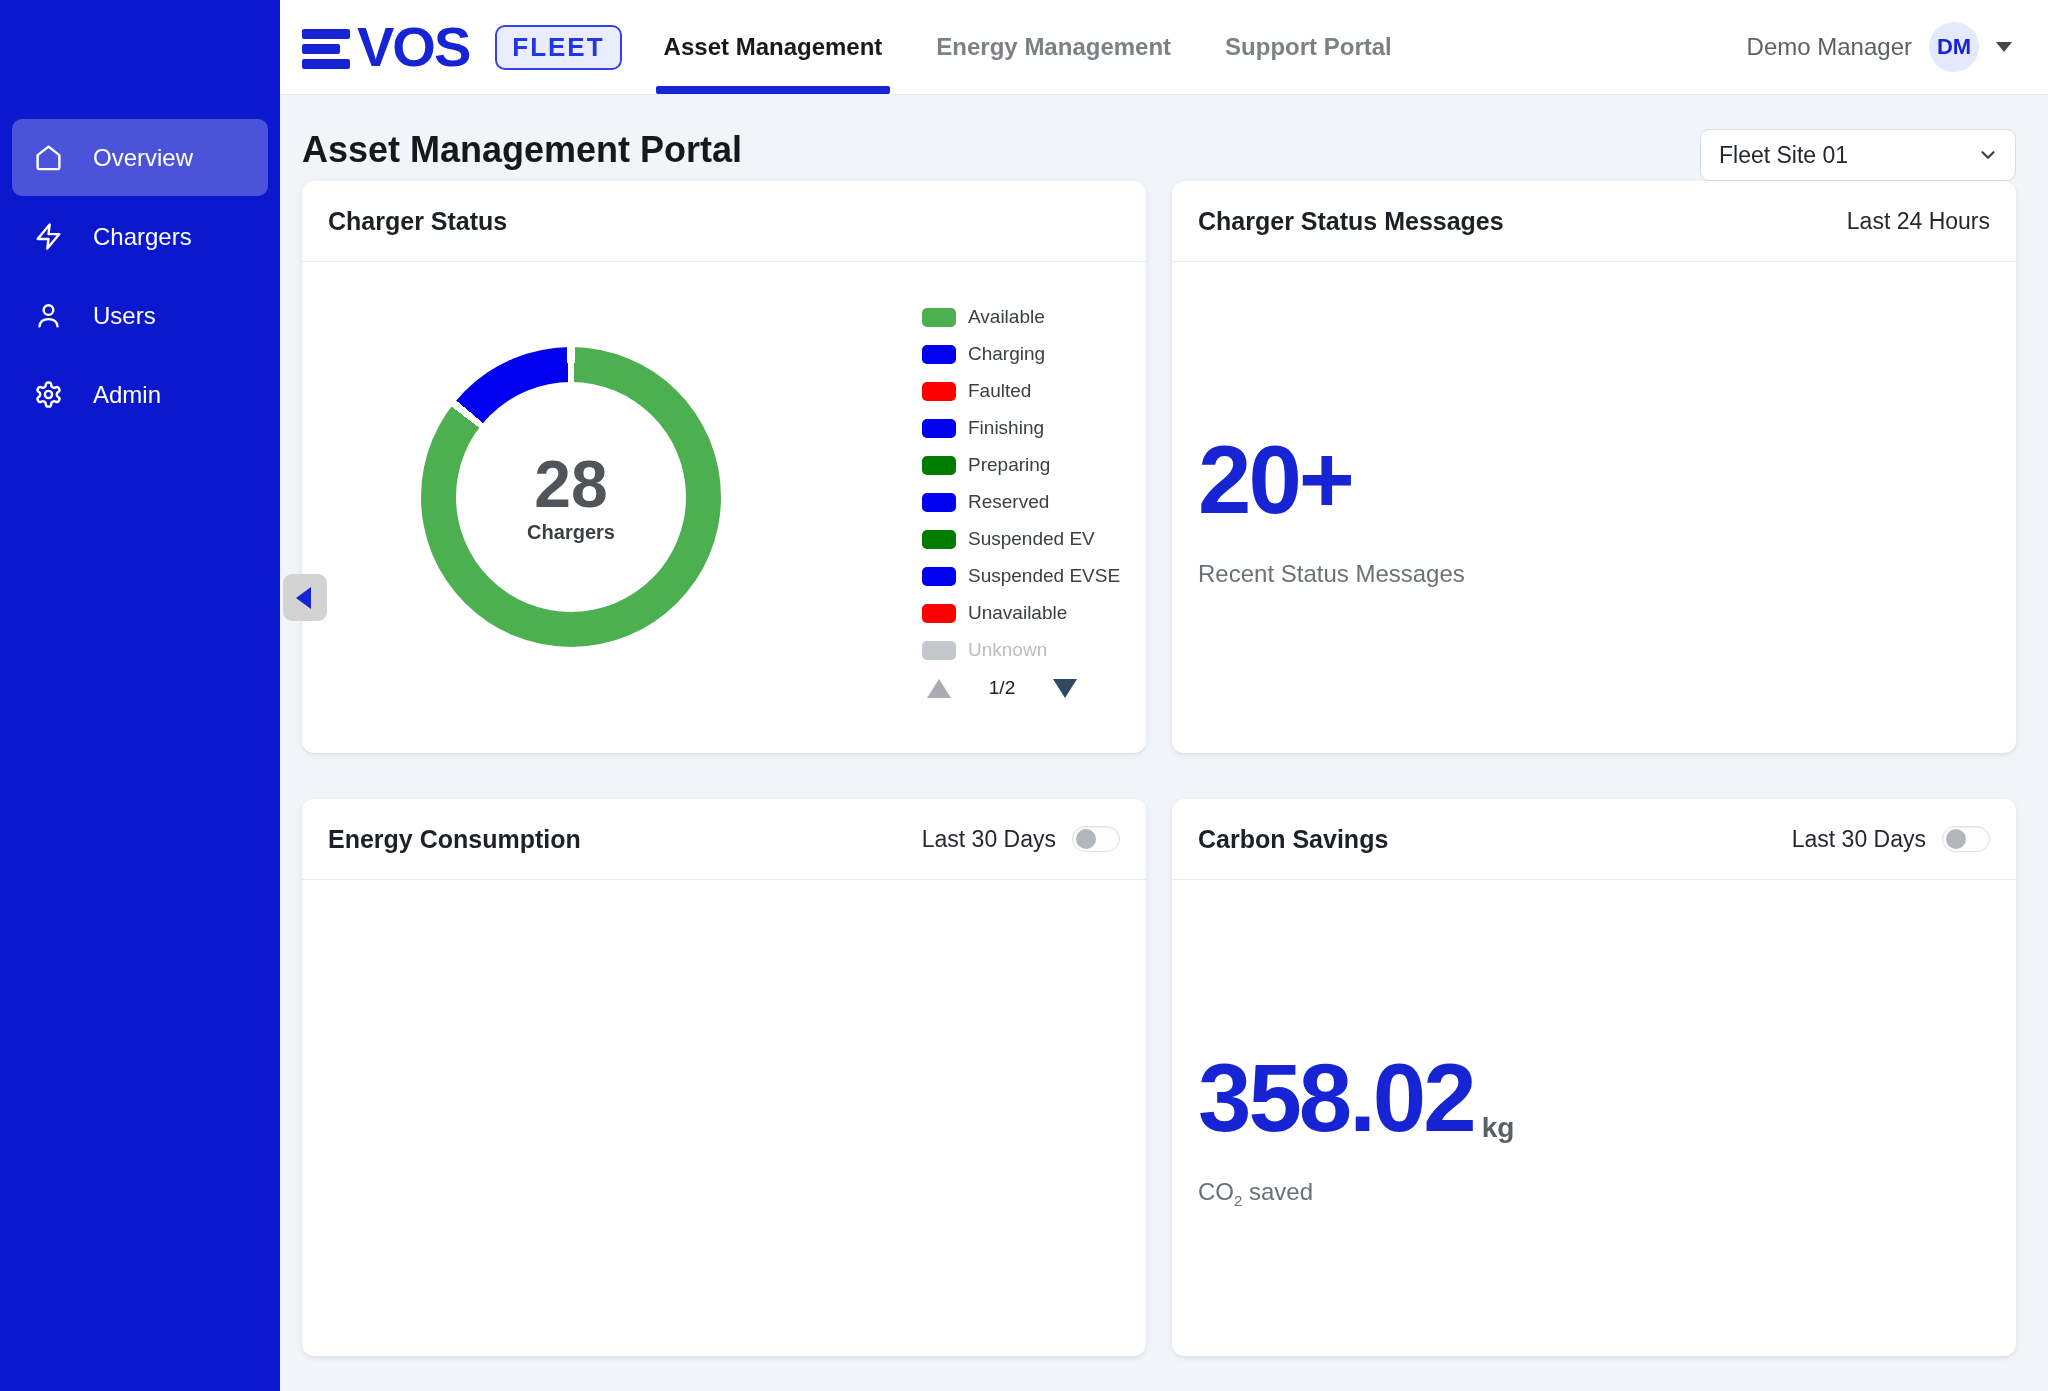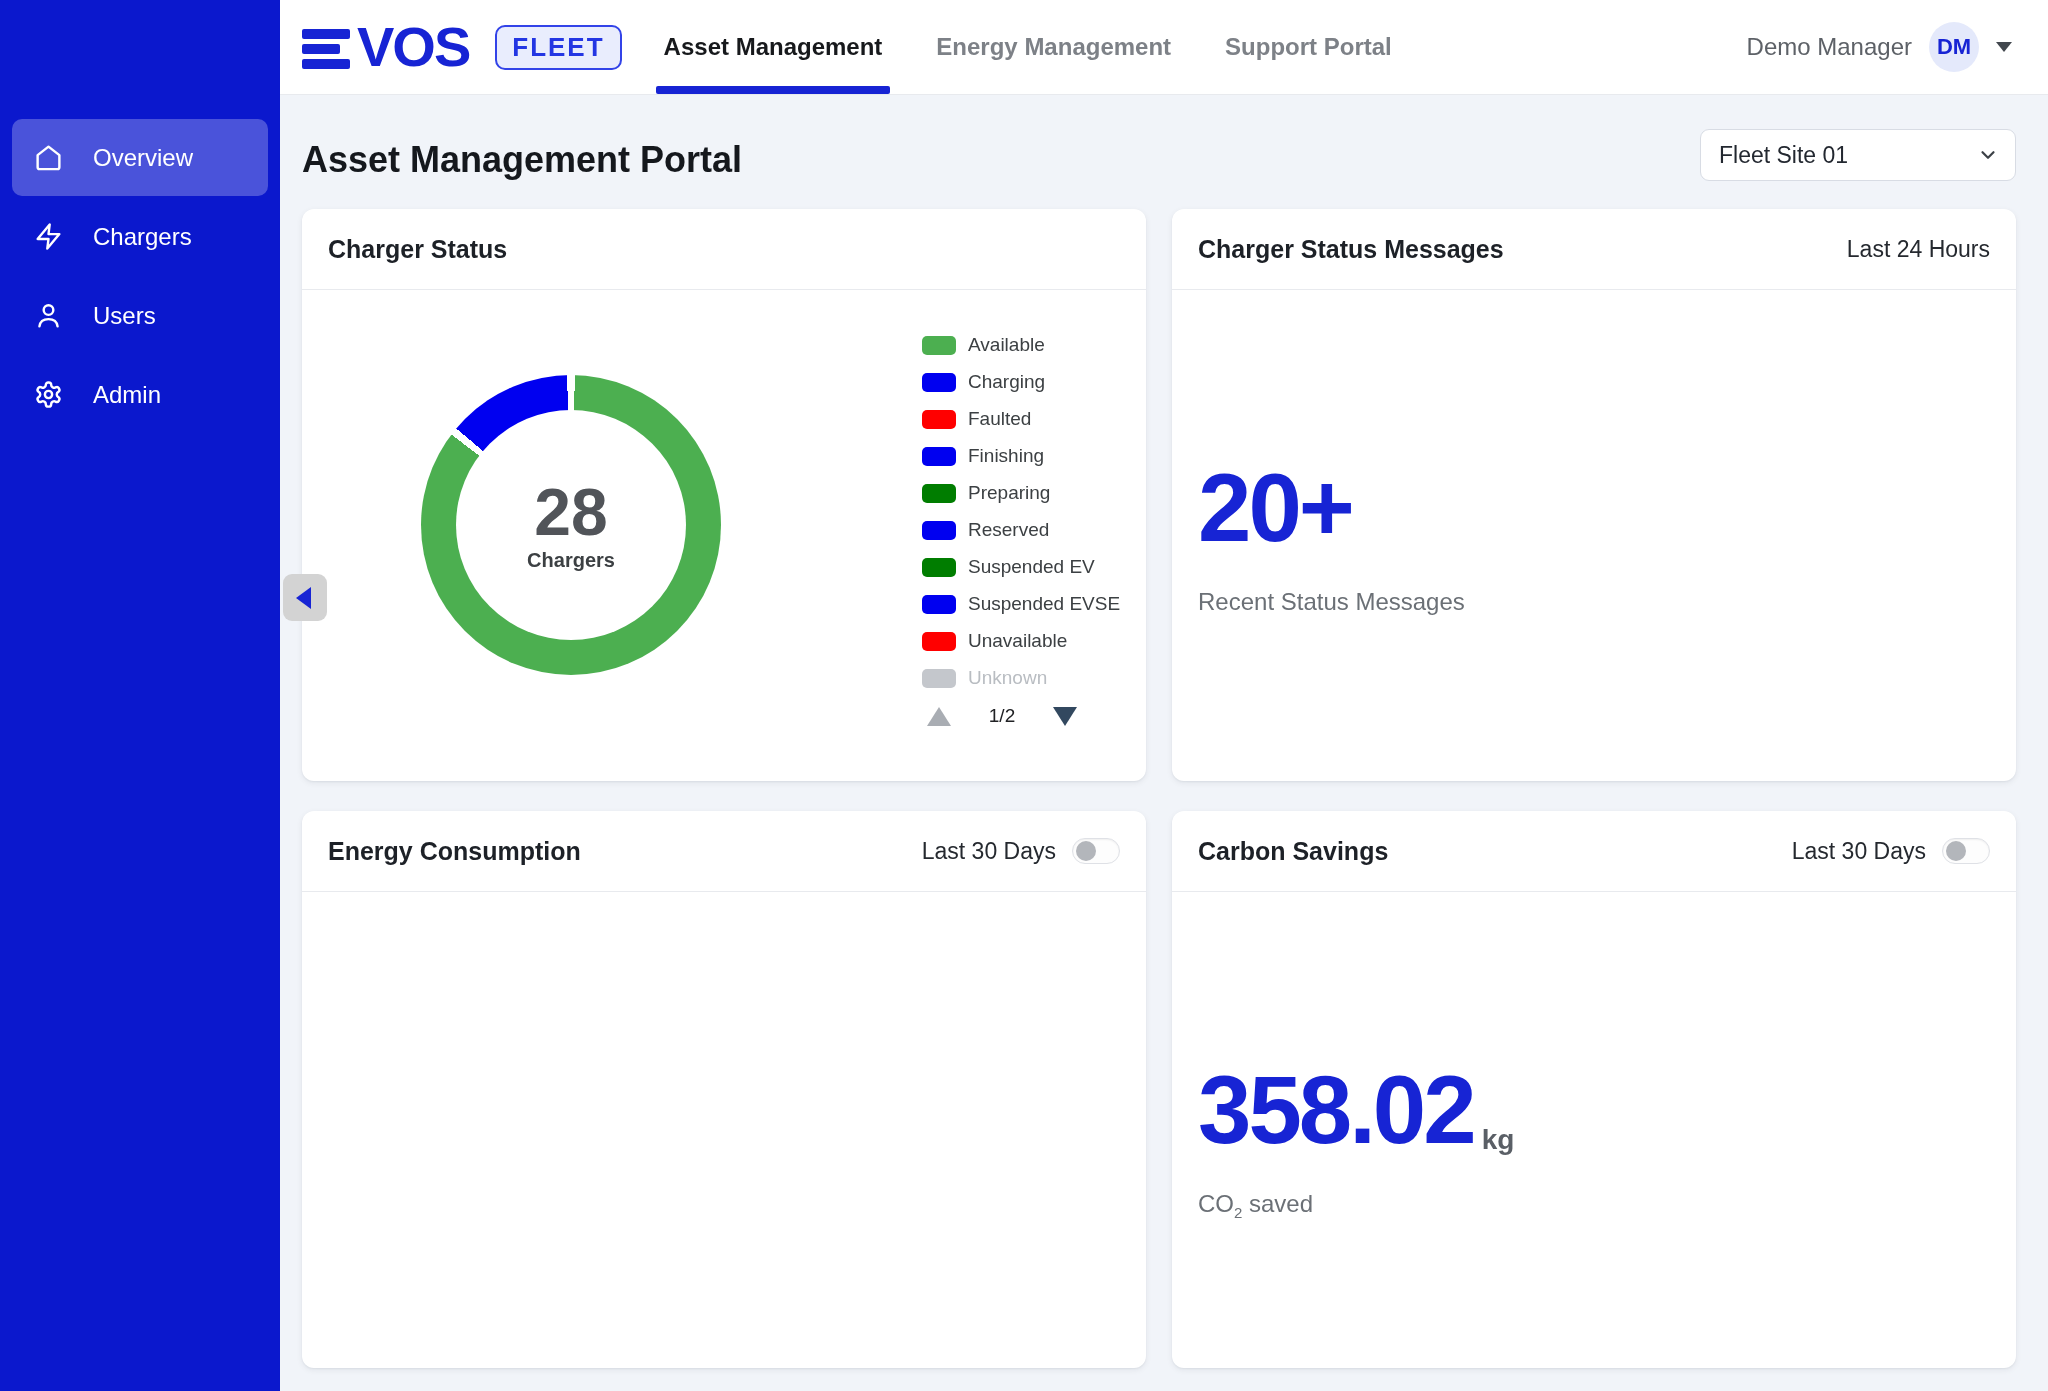--- a/index.html
+++ b/index.html
@@ -40,30 +40,30 @@
   .nav-item { position: relative; display: flex; align-items: center; padding: 0 8px; font-size: 24px; font-weight: 700; color: #7d8187; cursor: pointer; white-space: nowrap; }
   .nav-item.active { color: #17191c; }
   .nav-underline { position: absolute; left: 0; right: 0; bottom: 0; height: 8px; background: #1724d4; border-radius: 2px; }
   .user { margin-left: auto; display: flex; align-items: center; gap: 17px; }
   .user-name { font-size: 24px; color: #5d6167; }
   .avatar { width: 50px; height: 50px; border-radius: 50%; background: #e4e9fb; color: #1724d4; font-size: 22px; font-weight: 700; display: flex; align-items: center; justify-content: center; cursor: pointer; }
   .caret { width: 0; height: 0; border-left: 8px solid transparent; border-right: 8px solid transparent; border-top: 10px solid #42474e; cursor: pointer; }
 
   
   .content { padding: 34px 32px 0 22px; }
-  .content-head { display: flex; align-items: flex-end; justify-content: space-between; margin-bottom: 28px; }
+  .content-head { display: flex; align-items: flex-start; justify-content: space-between; }
   .page-title { font-size: 36px; font-weight: 700; color: #15181d; }
   .site-select {
     width: 316px; height: 52px; background: #fff; border: 1px solid #d8dce4; border-radius: 9px;
     display: flex; align-items: center; justify-content: space-between; padding: 0 16px 0 18px;
     font-size: 23px; color: #232830; cursor: pointer;
   }
   .site-select svg { width: 22px; height: 22px; stroke: #3c4147; fill: none; stroke-width: 2.4; stroke-linecap: round; stroke-linejoin: round; }
 
-  .grid { display: grid; grid-template-columns: 1fr 1fr; grid-template-rows: 572px 557px; gap: 30px 26px; }
+  .grid { display: grid; grid-template-columns: 1fr 1fr; grid-template-rows: 572px 557px; gap: 46px 26px; }
   .card { background: #fff; border-radius: 12px; box-shadow: 0 1px 2px rgba(15,23,42,.05), 0 2px 6px rgba(15,23,42,.07); }
   .card-head { height: 81px; padding: 0 26px; display: flex; align-items: center; justify-content: space-between; border-bottom: 1px solid #e8eaee; }
   .card-title { font-size: 25px; font-weight: 700; color: #1d2127; }
   .card-meta { display: flex; align-items: center; gap: 16px; font-size: 23px; color: #25292f; }
   .card-body { position: relative; height: calc(100% - 81px); }
 
   
   .toggle { width: 48px; height: 26px; border-radius: 13px; background: #fdfdfd; border: 1px solid #dfe1e6; box-shadow: inset 0 1px 2px rgba(0,0,0,.06); position: relative; cursor: pointer; }
   .toggle-knob { position: absolute; left: 3px; top: 2px; width: 20px; height: 20px; border-radius: 50%; background: #b3b6bb; }
 

